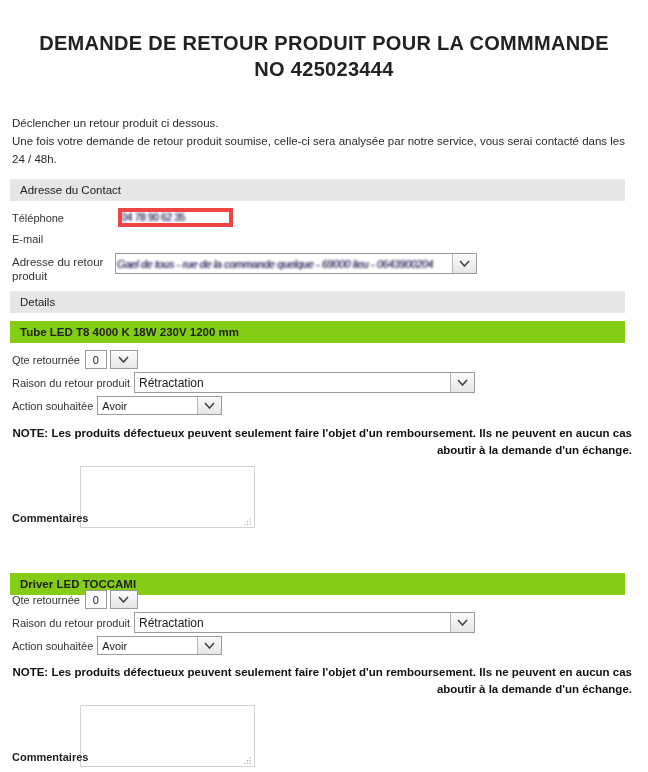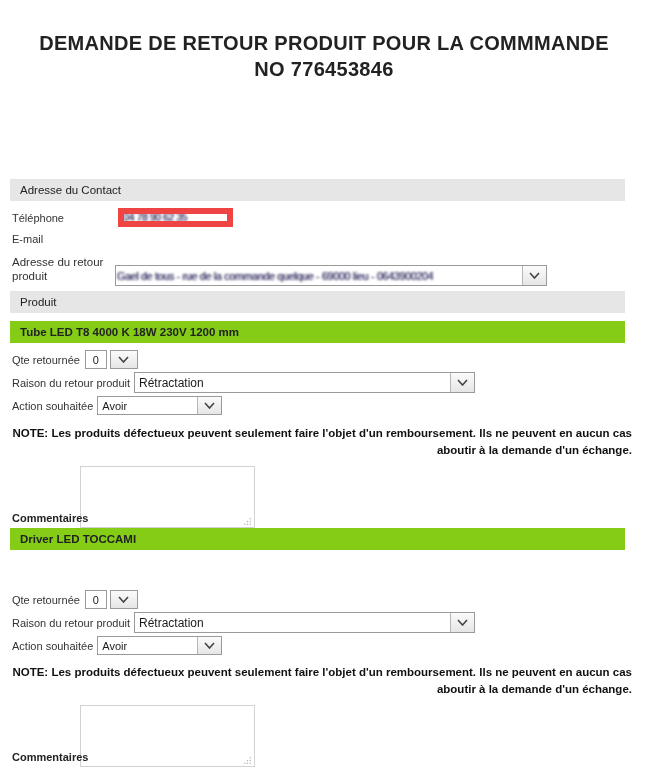--- a/index.html
+++ b/index.html
@@ -53,21 +53,21 @@
     filter:blur(0.9px);
     letter-spacing:-0.3px;
     white-space:nowrap;
     overflow:hidden;
     text-shadow:0.7px 0 rgba(90,90,150,.55), -0.7px 0.4px rgba(120,90,120,.45);
     transform:scaleX(1.02);
   }
 
   .field{
     position:relative;
-    border:6px solid #ef4444;background:#fff;
+    border:4px solid #ef4444;background:#fff;
     box-sizing:border-box;
     display:flex;align-items:center;
     overflow:hidden;
   }
 
   
   .sel{
     position:relative;display:flex;align-items:stretch;
     border:1px solid #9a9a9a;background:#fff;box-sizing:border-box;
     height:19px;
@@ -116,54 +116,58 @@
   .cmt-lbl{
     position:absolute;
     font-size:11px;color:#222;font-weight:700;
   }
 </style>
 </head>
 <body>
 
 <div class="page">
 
-  <div class="title">DEMANDE DE RETOUR PRODUIT POUR LA COMMMANDE NO 776453846</div>
-
+  <div class="title">DEMANDE DE RETOUR PRODUIT POUR LA COMMMANDE NO 425023444</div>
+
+  <div class="intro">
+    <div>Déclencher un retour produit ci dessous.</div>
+    <div>Une fois votre demande de retour produit soumise, celle-ci sera analysée par notre service, vous serai contacté dans les 24 / 48h.</div>
+  </div>
 
   <div class="bar light" style="top:179px;">
     <span>Adresse du Contact</span>
   </div>
 
   <div class="row" style="left:12px;top:208px;width:620px;">
     <span class="lbl" style="width:106px;">Téléphone</span>
     <span class="field" style="width:115px;height:19px;">
       <span class="redact">04 78 90 62 35</span>
     </span>
   </div>
 
   <div class="row" style="left:12px;top:233px;width:620px;">
     <span class="lbl" style="width:106px;">E-mail</span>
   </div>
 
   <div class="row" style="left:12px;top:253px;width:620px;align-items:flex-start;">
     <span class="lbl two" style="width:103px;display:inline-block;padding-top:2px;font-size:11.5px;">Adresse du retour produit</span>
-    <span class="sel" style="width:432px;height:21px;margin-top:12px;">
+    <span class="sel" style="width:362px;height:21px;margin-top:0;font-style:italic;">
       <span class="val">
         <span class="redact" style="font-size:10.5px;">Gael de tous - rue de la commande quelque - 69000 lieu - 0643900204</span>
       </span>
       <span class="arrow">
         <svg class="chev" width="11" height="7" viewBox="0 0 11 7">
           <path d="M1 1 L5.5 6 L10 1" fill="none" stroke="#444" stroke-width="1.6"></path>
         </svg>
       </span>
     </span>
   </div>
 
   <div class="bar light" style="top:291px;">
-    <span>Produit</span>
+    <span>Details</span>
   </div>
 
   <div class="bar prod" style="top:321px;">
     <span>Tube LED T8 4000 K 18W 230V 1200 mm</span>
   </div>
 
   <div class="row" style="left:12px;top:350px;">
     <span class="lbl" style="margin-right:5px;">Qte retournée</span>
     <span class="sel split">
       <span class="valbox">0</span>
@@ -210,21 +214,21 @@
             <circle cx="5" cy="5" r="0.8"></circle>
           <circle cx="8" cy="8" r="0.8"></circle>
             <circle cx="5" cy="8" r="0.8"></circle>
             <circle cx="2" cy="8" r="0.8"></circle>
         </g>
       </svg>
     </div>
   </div>
   <div class="cmt-lbl" style="left:12px;top:512px;">Commentaires</div>
 
-  <div class="bar prod" style="top:528px;">
+  <div class="bar prod" style="top:573px;">
     <span>Driver LED TOCCAMI</span>
   </div>
 
   <div class="row" style="left:12px;top:590px;">
     <span class="lbl" style="margin-right:5px;">Qte retournée</span>
     <span class="sel split">
       <span class="valbox">0</span>
       <span class="arrow">
         <svg class="chev" width="11" height="7" viewBox="0 0 11 7">
             <path d="M1 1 L5.5 6 L10 1" fill="none" stroke="#444" stroke-width="1.6"></path>

